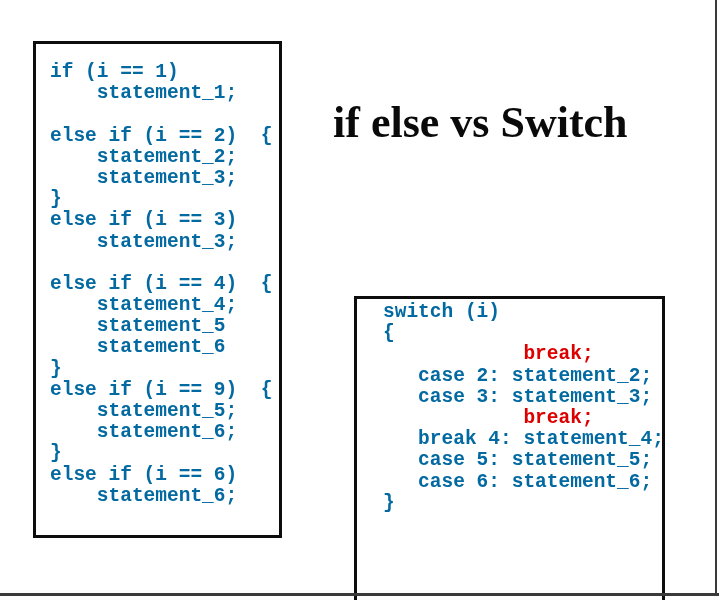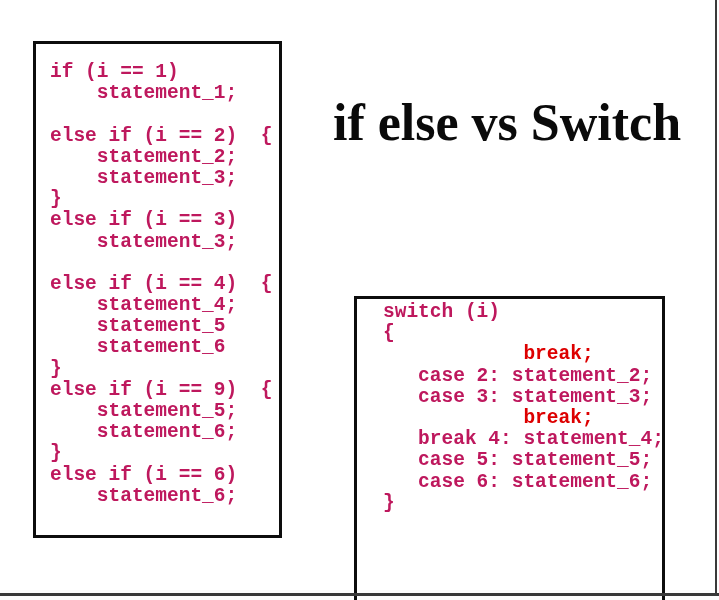--- a/index.html
+++ b/index.html
@@ -32,21 +32,21 @@
     background: var(--page-edge, #3a3a3a);
   }
   .title {
     position: absolute;
     left: 333px;
     top: 98px;
     width: 330px;
     text-align: left;
     font-family: "Liberation Serif", serif;
     font-weight: bold;
-    font-size: 52px;
+    font-size: 44px;
     line-height: 50px;
     color: #0a0a0a;
     white-space: nowrap;
   }
   .code-box {
     position: absolute;
     border: 3px solid var(--box-border, #0d0d0d);
     background: #ffffff;
     box-sizing: border-box;
   }
@@ -64,21 +64,21 @@
     height: 319px;
     padding: 3px 0 0 26px;
   }
   .code-line {
     font-family: "Liberation Mono", "DejaVu Sans Mono", monospace;
     font-weight: bold;
     font-size: 19.5px;
     line-height: 21.2px;
     height: 21.2px;
     white-space: pre;
-    color: #be185d;
+    color: #0369a1;
   }
   .code-line[data-color="red"] {
     color: var(--break-red, #dd0000);
   }
 </style>
 </head>
 <body>
 
 <div class="slide">
 

